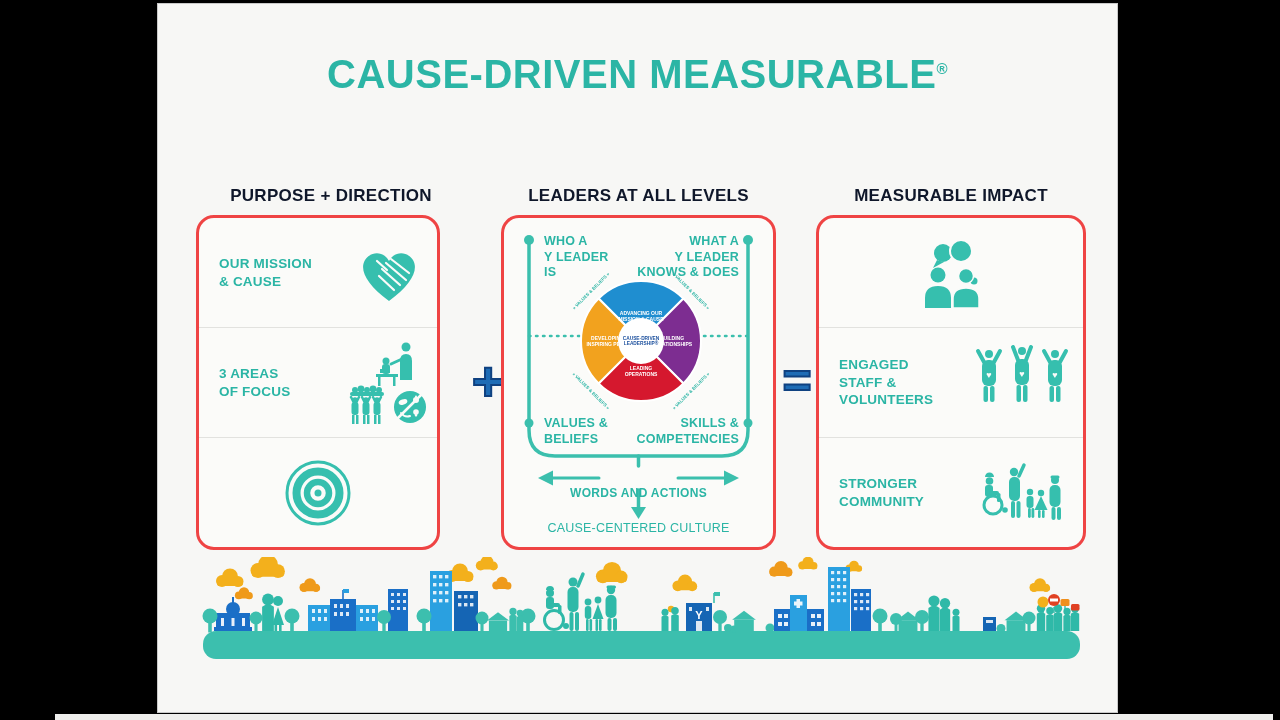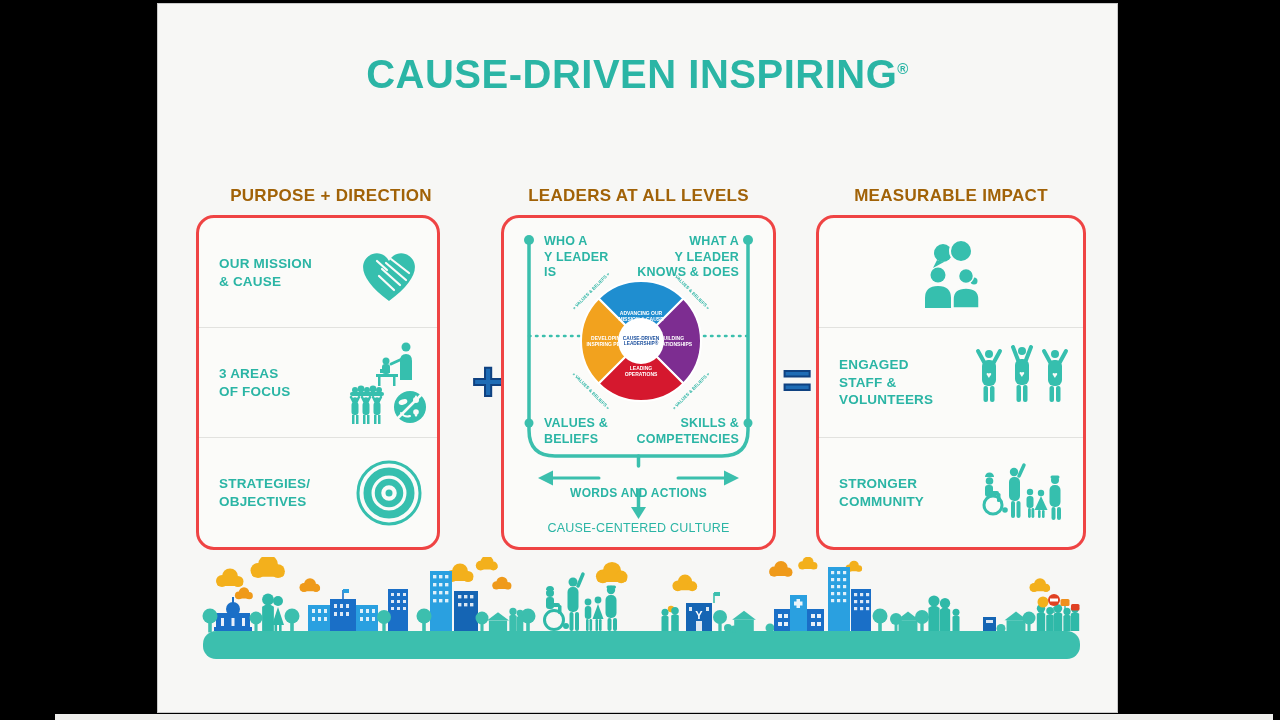--- a/index.html
+++ b/index.html
@@ -11,21 +11,21 @@
 
   
   .title{position:absolute;left:0;top:48px;width:100%;text-align:center;color:#2bb5a5;
     font-size:40px;font-weight:bold;letter-spacing:.5px;white-space:nowrap;}
   .title sup{font-size:15px;font-weight:bold;vertical-align:super;}
   .subtitle{position:absolute;left:50%;top:100px;transform:translateX(-50%);width:630px;
     text-align:center;font-size:17px;line-height:1.33;color:#4d4d4d;}
   .subtitle b{color:#3c3c3c;}
 
   
-  .col-header{position:absolute;top:182px;font-size:17px;font-weight:bold;color:#a16207;
+  .col-header{position:absolute;top:182px;font-size:17px;font-weight:bold;color:#0f172a;
     letter-spacing:.3px;text-align:center;white-space:nowrap;}
   .ch-1{left:38px;width:270px;} .ch-2{left:343px;width:275px;} .ch-3{left:658px;width:270px;}
 
   
   .box{position:absolute;top:211px;height:335px;background:#fbfbf9;border:3px solid #ef4444;
     border-radius:18px;box-sizing:border-box;}
   .box-purpose{left:38px;width:244px;display:flex;flex-direction:column;}
   .box-leaders{left:343px;width:275px;}
   .box-impact{left:658px;width:270px;display:flex;flex-direction:column;}
   .cell{flex:1;display:flex;align-items:center;}
@@ -67,21 +67,21 @@
   .rim-bl{left:12px;top:112px;transform:translate(-50%,-50%) rotate(45deg) scale(.5);}
 
   .cityscape{position:absolute;left:30px;top:553px;}
 </style>
 </head>
 <body>
 
 <div class="stage">
   <div class="slide">
 
-    <div class="title"><span>CAUSE-DRIVEN INSPIRING</span><sup>®</sup></div>
+    <div class="title"><span>CAUSE-DRIVEN MEASURABLE</span><sup>®</sup></div>
 
 
     <div class="col-header ch-1">PURPOSE + DIRECTION</div>
     <div class="col-header ch-2">LEADERS AT ALL LEVELS</div>
     <div class="col-header ch-3">MEASURABLE IMPACT</div>
 
     <section class="box box-purpose">
       <div class="cell">
         <div class="cell-label">OUR MISSION
 &amp; CAUSE</div>
@@ -149,22 +149,20 @@
                 <rect x="71" y="62.5" width="2" height="3" rx="1"></rect>
               <circle cx="72" cy="79" r="2.8"></circle>
                 <rect x="70.8" y="79" width="2.4" height="4.5" rx="1"></rect>
             </g>
             <path d="M54 85 L78 61" stroke="#fbfbf9" stroke-width="2.5" stroke-linecap="round" fill="none"></path>
             <path d="M57 80 Q61 85 66 83" stroke="#fbfbf9" stroke-width="2" stroke-linecap="round" fill="none"></path>
           </svg>
         </div>
       </div>
       <div class="cell">
-        <div class="cell-label">STRATEGIES/
-OBJECTIVES</div>
         <div class="cell-icon">
           <svg width="80" height="80" viewBox="0 0 80 80" fill="none" stroke="#36bfae">
             <circle cx="40" cy="40" r="31" stroke-width="3"></circle>
             <circle cx="40" cy="40" r="21.5" stroke-width="8"></circle>
             <circle cx="40" cy="40" r="11" stroke-width="6.5"></circle>
             <circle cx="40" cy="40" r="3.5" fill="#36bfae" stroke="none"></circle>
           </svg>
         </div>
       </div>
     </section>

